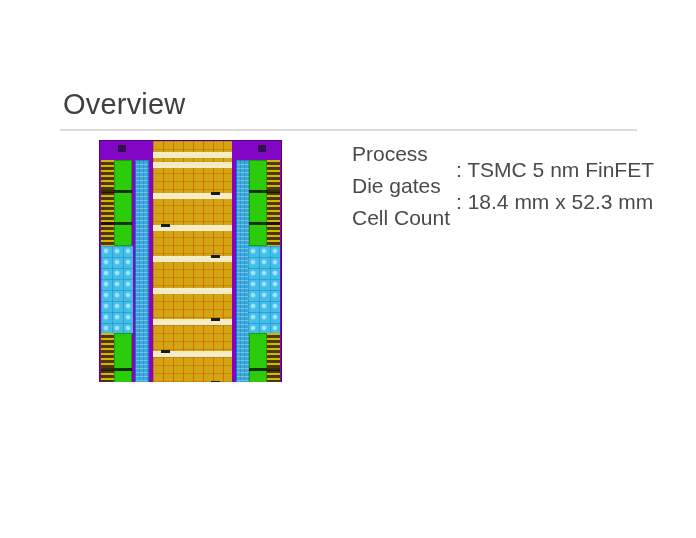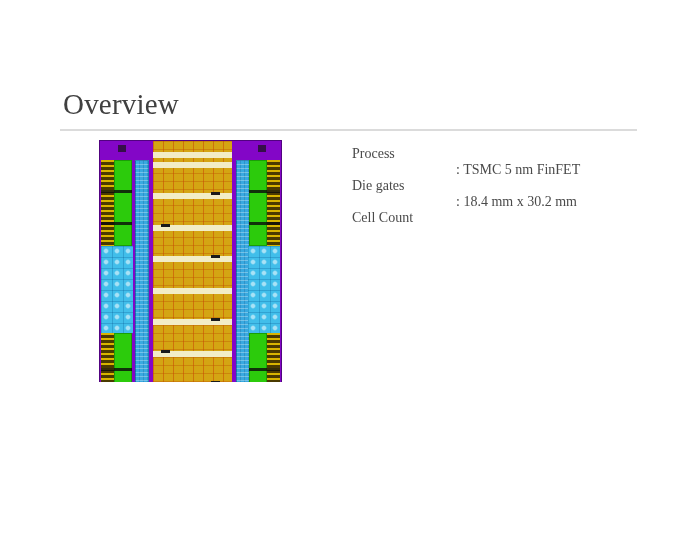--- a/index.html
+++ b/index.html
@@ -1,31 +1,31 @@
 <!DOCTYPE html>
 <html style="--accent-blue: #2e81c2; --accent-light-blue: #2aa9de; --title-gray: #404040; --text-gray: #4a4a4a; --die-purple: #8306c7; --die-gold: #d4a513; --die-cream: #f2edc6; --die-cyan: #39a9e0; --die-cyan-light: #41beea; --die-green: #2ccb0c; --pad-yellow: #d8b400; --pad-dark: #4a3a00;"><head>
 <meta charset="utf-8">
 <style>
   html,body{margin:0;padding:0;background:#fff;}
   .slide{
     position:relative;width:696px;height:382px;background:#ffffff;overflow:hidden;
-    font-family:Liberation Serif, serif;
+    font-family:Liberation Sans, sans-serif;
   }
   
   .title{
     position:absolute;left:63px;top:88px;font-size:29px;font-weight:400;
     color:var(--title-gray,#404040);letter-spacing:.2px;
   }
   .title-rule{
     position:absolute;left:60px;top:129px;width:577px;height:2px;
     background:#dbdbdb;
   }
   
   .specs{position:absolute;left:352px;top:138px;}
-  .spec-row{display:flex;align-items:center;height:32px;font-size:14px;color:var(--text-gray,#4a4a4a);}
+  .spec-row{display:flex;align-items:center;height:32px;font-size:21px;color:var(--text-gray,#4a4a4a);}
   .spec-label{width:104px;flex:0 0 auto;}
   .spec-value{white-space:pre;margin-top:32px;}
   
   .footer-stripe{position:absolute;left:0;top:433px;width:100%;height:4px;background:var(--accent-light-blue,#2aa9de);}
   .footer-bar{position:absolute;left:0;top:437px;width:100%;height:26px;background:var(--accent-blue,#2e81c2);}
   .page-number{position:absolute;right:58px;top:0;line-height:26px;font-size:12px;color:#d8edf8;}
   
   .die{
     position:absolute;left:99px;top:140px;width:183px;height:290px;
     background:var(--die-purple,#8306c7);
@@ -138,21 +138,21 @@
     <div class="b-mark" style="left:166px;top:277px;width:5px;height:5px;"></div>
   </div>
 
   <div class="specs">
     <div class="spec-row">
       <span class="spec-label">Process</span>
       <span class="spec-value">: TSMC 5 nm FinFET</span>
     </div>
     <div class="spec-row">
       <span class="spec-label">Die gates</span>
-      <span class="spec-value">: 18.4 mm x 30.2 mm</span>
+      <span class="spec-value">: 18.4 mm x 52.3 mm</span>
     </div>
     <div class="spec-row">
       <span class="spec-label">Cell Count</span>
     </div>
     <div class="spec-row">
     </div>
   </div>
 
   <div class="footer-stripe"></div>
   <div class="footer-bar">

